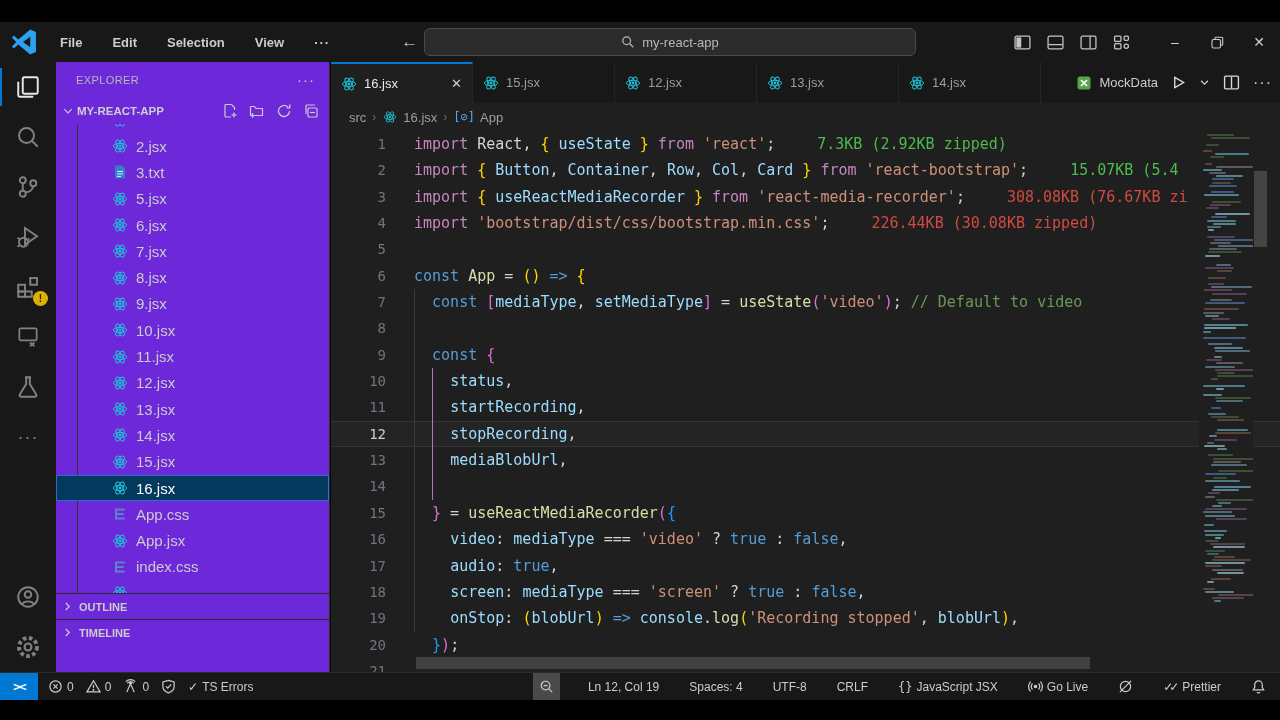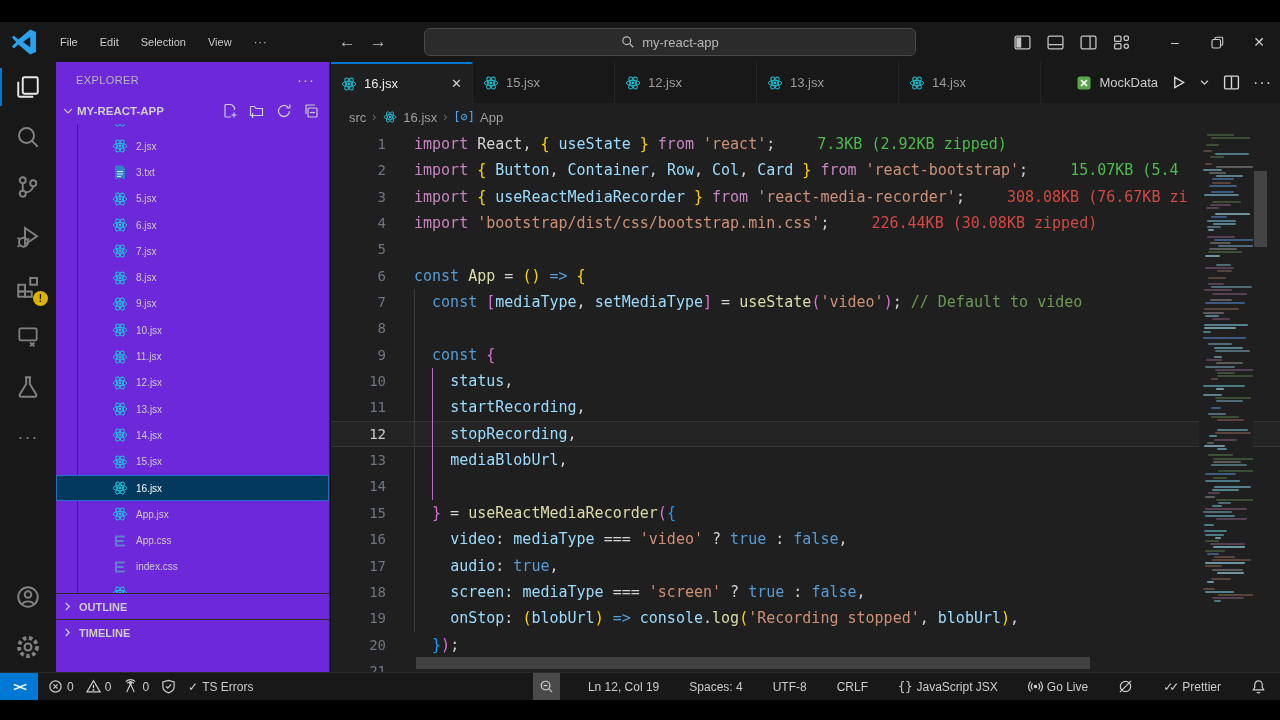--- a/index.html
+++ b/index.html
@@ -4,21 +4,21 @@
 <style>
   * { margin:0; padding:0; box-sizing:border-box; }
   html,body { width:1280px; height:720px; background:#000; overflow:hidden;
               font-family:"Liberation Sans", sans-serif; color:#cccccc; }
   svg { display:block; }
 
   
   .titlebar { position:absolute; left:0; top:22px; width:1280px; height:40px;
               background:#181818; display:flex; align-items:center; }
   .vslogo { width:26px; height:26px; margin:0 14px 0 11px; }
-  .menus { display:flex; align-items:center; gap:4px; font-size:11px; color:#cccccc; }
+  .menus { display:flex; align-items:center; gap:12px; font-size:13px; color:#cccccc;font-weight:bold; }
   .menu-item { padding:4px 9px; border-radius:5px; cursor:default; }
   .nav-arrows { display:flex; gap:14px; margin-left:62px; font-size:17px; color:#bbbbbb; }
   .searchbox { position:absolute; left:424px; top:6px; width:492px; height:28px;
                background:#2b2b2b; border:1px solid #4a4a4a; border-radius:6px;
                display:flex; align-items:center; justify-content:center; gap:7px;
                font-size:13px; color:#b8b8b8; }
   .tb-right { position:absolute; right:0; top:0; height:40px; display:flex; align-items:center; }
   .tb-ic { width:30px; height:30px; display:flex; align-items:center; justify-content:center; color:#c5c5c5; }
   .win-ctl { width:42px; height:40px; display:flex; align-items:center; justify-content:center;
              color:#cccccc; font-size:14px; }
@@ -43,21 +43,21 @@
   .sb-header { height:35px; display:flex; align-items:center; padding:0 14px 0 20px;
                font-size:11px; letter-spacing:.4px; color:#b9b9b9; }
   .sb-header .more { margin-left:auto; font-size:15px; color:#cccccc; letter-spacing:1px; }
   .sb-section { height:27px; display:flex; align-items:center; padding:0 10px 0 4px;
                 font-size:11.5px; font-weight:bold; color:#cfcfcf; }
   .sb-section .chev { margin:0 3px 0 2px; color:#cccccc; }
   .sb-actions { margin-left:auto; display:flex; gap:11px; color:#cccccc; }
   .tree { position:relative; }
   .tree::before { content:""; position:absolute; left:21px; top:0; bottom:0; width:1px; background:#323232; }
   .tree-row { height:26.3px; display:flex; align-items:center; padding-left:56px; gap:8px;
-              font-size:10px; color:#cccccc; position:relative; }
+              font-size:15px; color:#cccccc; position:relative; }
   .tree-row.selected { background:#04395e; outline:1px solid #2472c8; outline-offset:-1px; color:#ffffff; }
   .tree-clip-top { height:9px; overflow:hidden; }
   .tree-clip-top .tree-row { margin-top:-17px; }
   .tree-clip-bot { height:13px; overflow:hidden; }
   .sb-panel { height:26px; display:flex; align-items:center; gap:6px; padding-left:6px;
               border-top:1px solid #2b2b2b; font-size:11px; font-weight:bold; color:#cccccc; }
   .fic { width:16px; height:16px; flex:0 0 16px; }
 
   
   .editorarea { position:absolute; left:331px; top:62px; width:949px; height:610px;
@@ -454,40 +454,40 @@
           <g fill="none" stroke="#1fc3d8" stroke-width="1.4">
             <ellipse cx="12" cy="12" rx="10" ry="4"></ellipse>
             <ellipse cx="12" cy="12" rx="10" ry="4" transform="rotate(60 12 12)"></ellipse>
             <ellipse cx="12" cy="12" rx="10" ry="4" transform="rotate(120 12 12)"></ellipse>
           </g>
           <circle cx="12" cy="12" r="2.1" fill="#1fc3d8"></circle>
         </svg>
         <span>16.jsx</span>
       </div>
       <div class="tree-row">
-        <svg class="fic" viewBox="0 0 24 24">
-          <g fill="none" stroke="#1fc3d8" stroke-width="1.4">
-            <ellipse cx="12" cy="12" rx="10" ry="4"></ellipse>
-            <ellipse cx="12" cy="12" rx="10" ry="4" transform="rotate(60 12 12)"></ellipse>
-            <ellipse cx="12" cy="12" rx="10" ry="4" transform="rotate(120 12 12)"></ellipse>
-          </g>
-          <circle cx="12" cy="12" r="2.1" fill="#1fc3d8"></circle>
-        </svg>
-        <span>App.jsx</span>
-      </div>
-      <div class="tree-row">
         <svg class="fic" viewBox="0 0 16 16">
           <g stroke="#5f7fd0" stroke-width="2" stroke-linecap="round">
             <line x1="4" y1="3.5" x2="12" y2="3.5"></line>
             <line x1="4" y1="3.5" x2="4" y2="12.5"></line>
             <line x1="4" y1="8" x2="11" y2="8"></line>
             <line x1="4" y1="12.5" x2="12" y2="12.5"></line>
           </g>
         </svg>
         <span>App.css</span>
+      </div>
+      <div class="tree-row">
+        <svg class="fic" viewBox="0 0 24 24">
+          <g fill="none" stroke="#1fc3d8" stroke-width="1.4">
+            <ellipse cx="12" cy="12" rx="10" ry="4"></ellipse>
+            <ellipse cx="12" cy="12" rx="10" ry="4" transform="rotate(60 12 12)"></ellipse>
+            <ellipse cx="12" cy="12" rx="10" ry="4" transform="rotate(120 12 12)"></ellipse>
+          </g>
+          <circle cx="12" cy="12" r="2.1" fill="#1fc3d8"></circle>
+        </svg>
+        <span>App.jsx</span>
       </div>
       <div class="tree-row">
         <svg class="fic" viewBox="0 0 16 16">
           <g stroke="#5f7fd0" stroke-width="2" stroke-linecap="round">
             <line x1="4" y1="3.5" x2="12" y2="3.5"></line>
             <line x1="4" y1="3.5" x2="4" y2="12.5"></line>
             <line x1="4" y1="8" x2="11" y2="8"></line>
             <line x1="4" y1="12.5" x2="12" y2="12.5"></line>
           </g>
         </svg>

